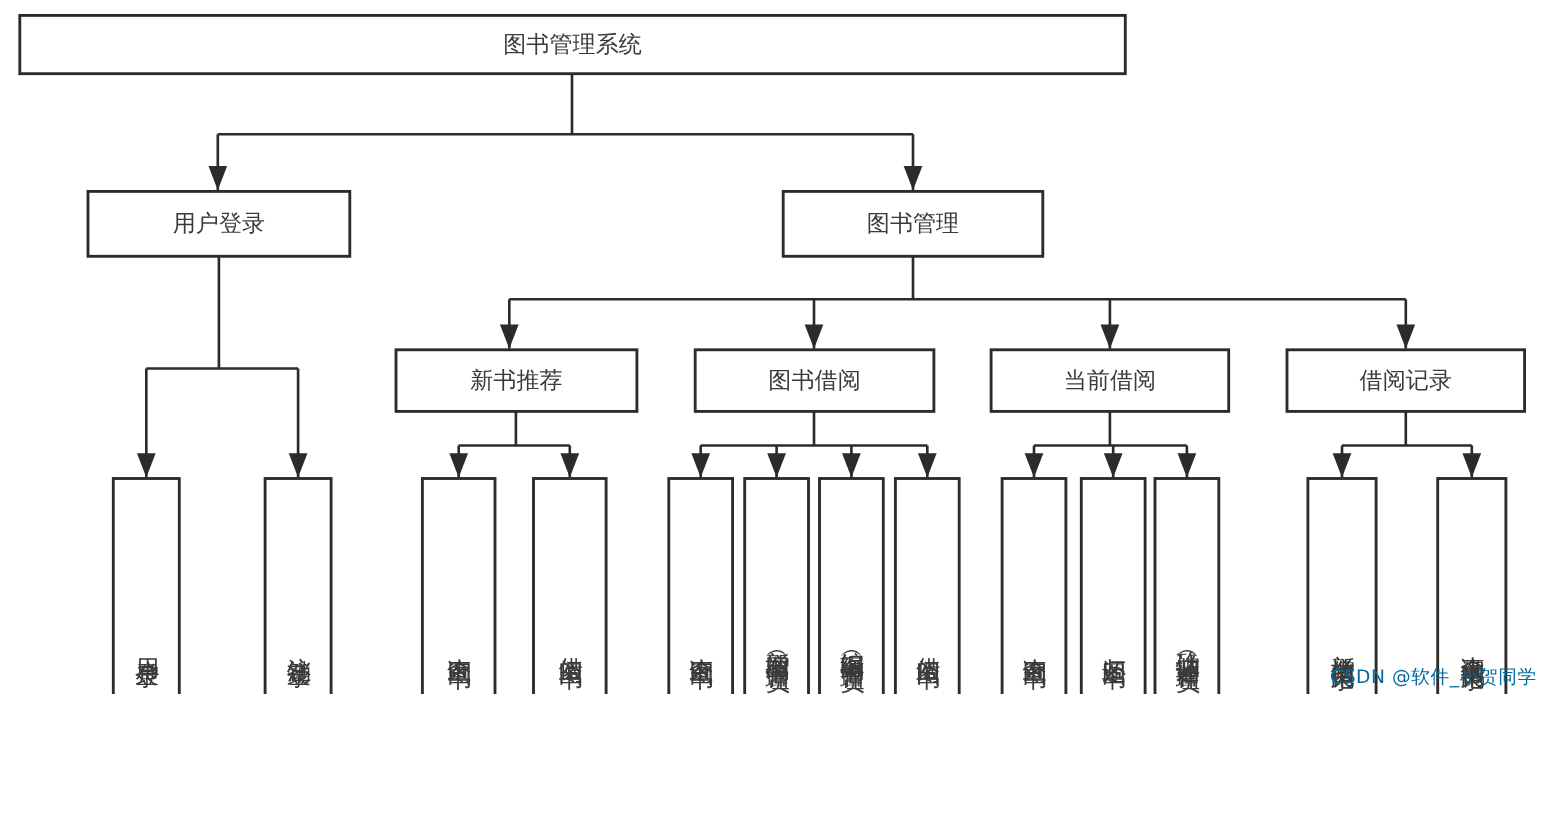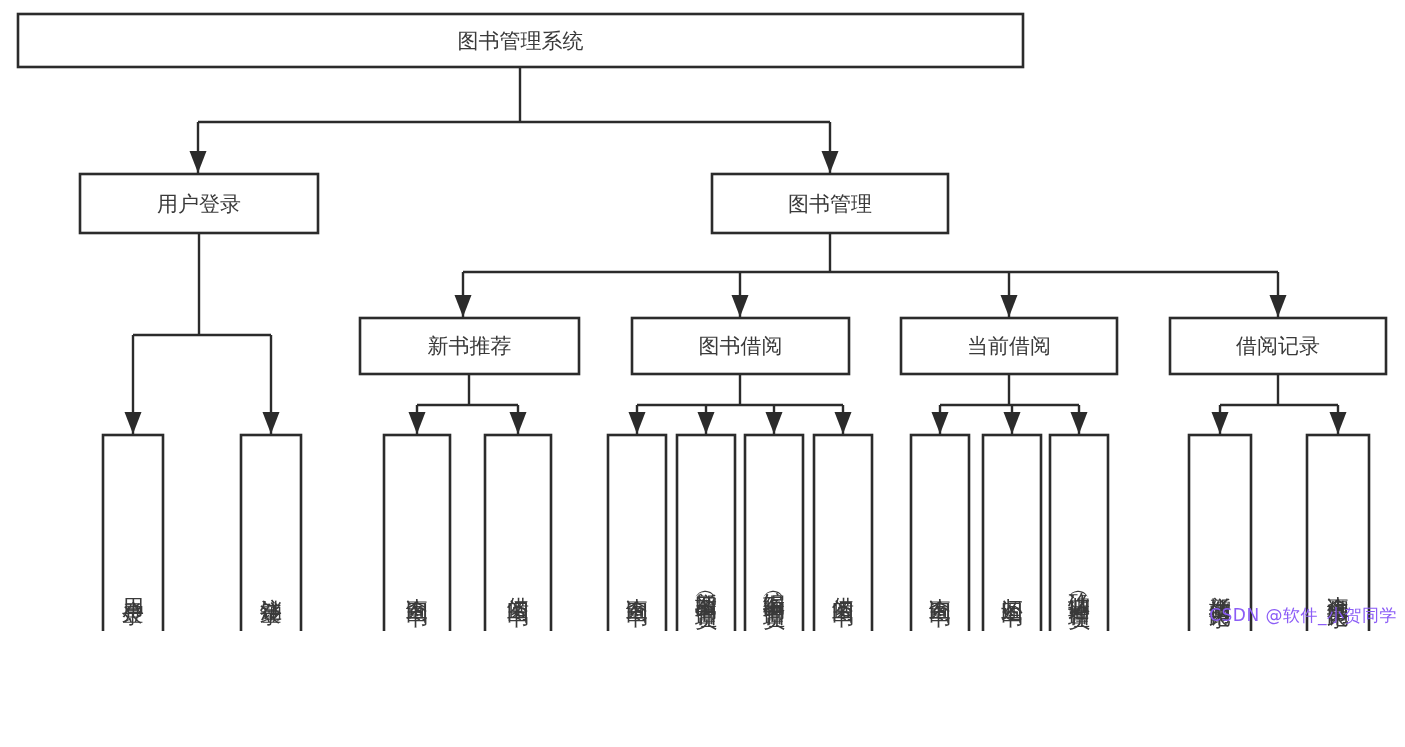--- a/index.html
+++ b/index.html
@@ -45,21 +45,21 @@
     fill: #3a3a3a;
     text-anchor: middle;
     dominant-baseline: middle;
   }
   .watermark {
     position: absolute;
     right: 8px;
     bottom: 4px;
     font-family: "DejaVu Sans", "Liberation Sans", sans-serif;
     font-size: 17px;
-    color: #8b5cf6;
+    color: #0369a1;
     white-space: nowrap;
     letter-spacing: 0.5px;
     margin-top: 19px;
   }
   .leaf-label-layer {
     position: absolute;
     left: 0;
     top: 0;
     width: 1405px;
     height: 747px;

